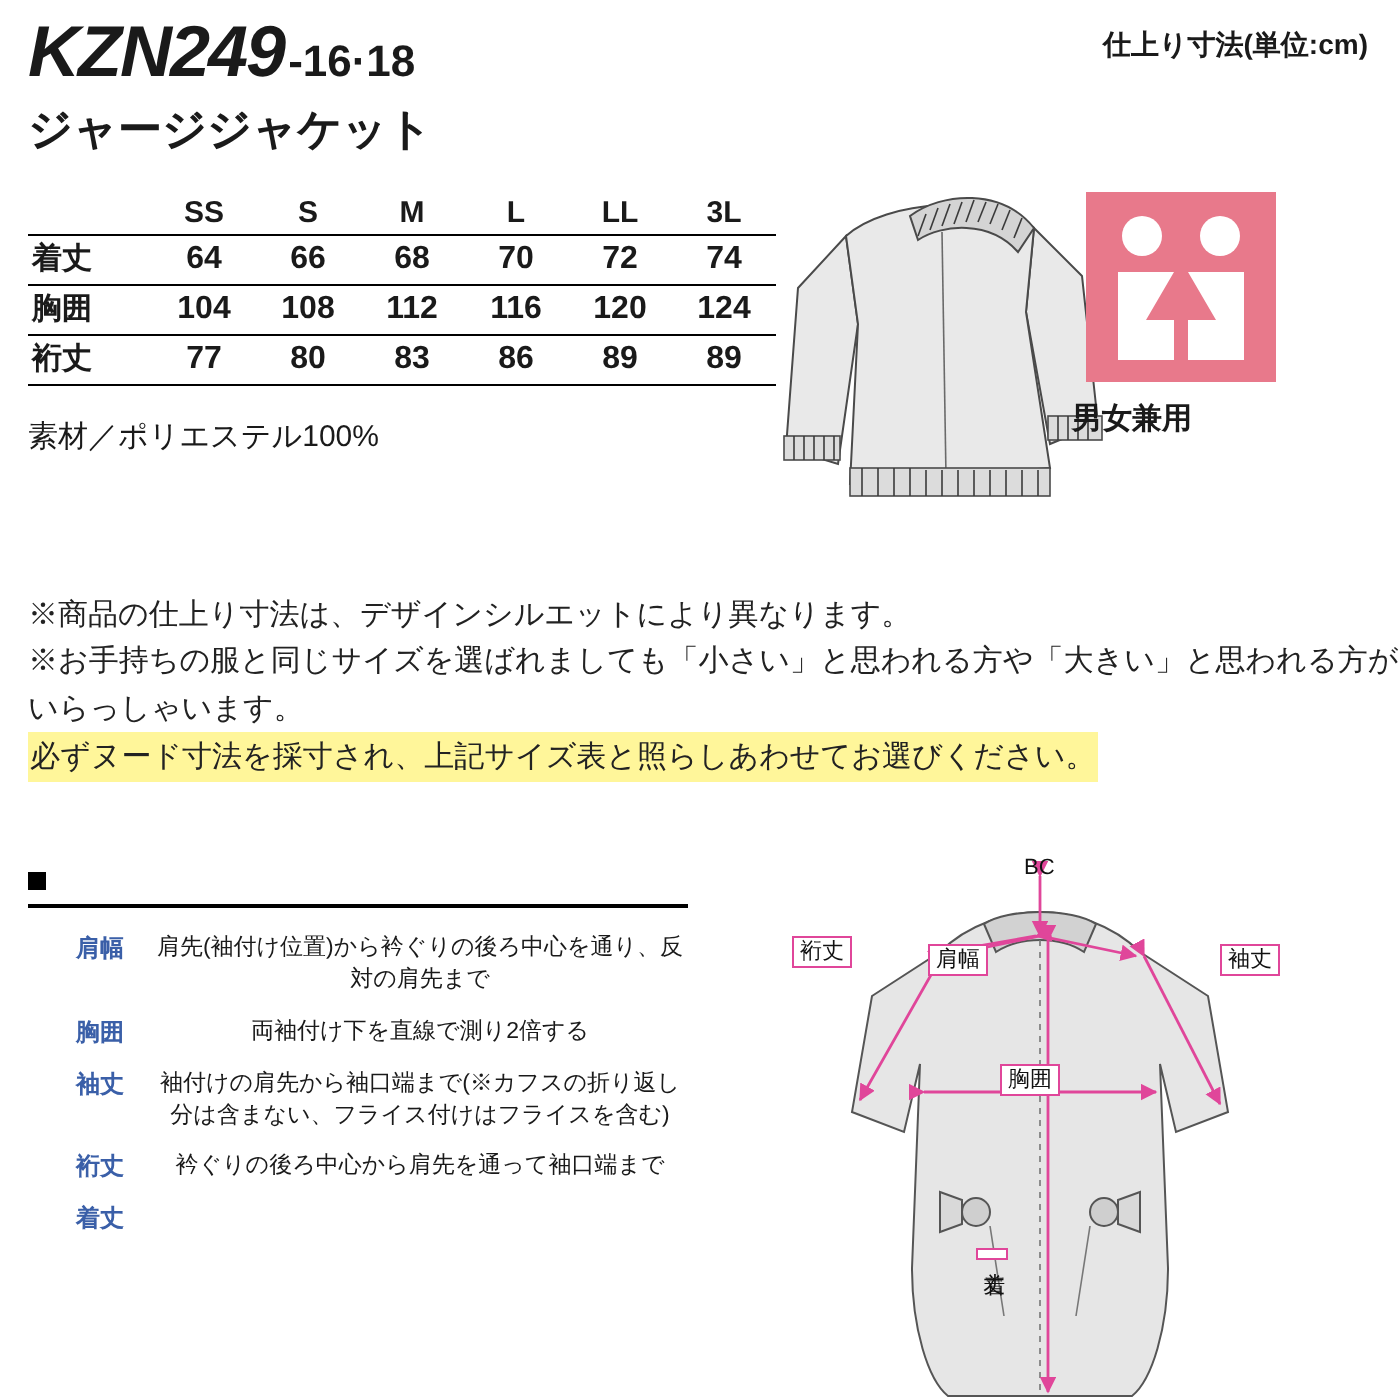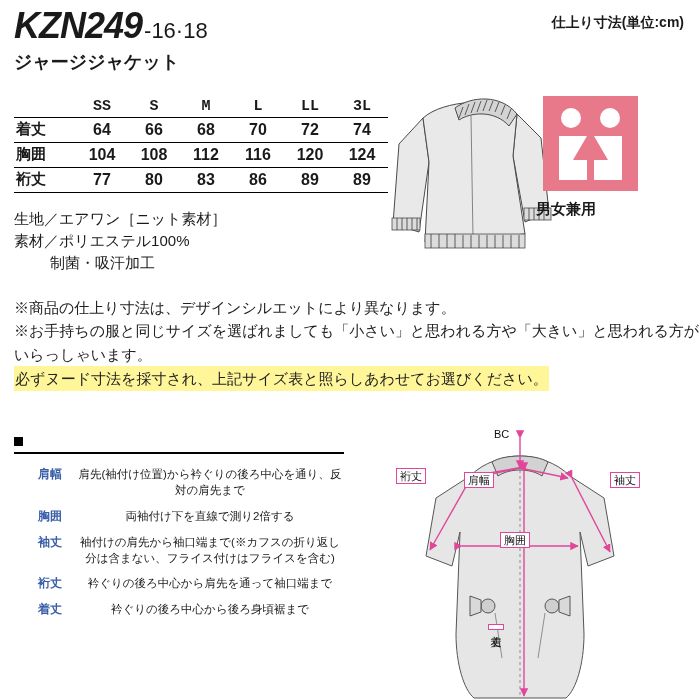--- a/index.html
+++ b/index.html
@@ -10,43 +10,43 @@
     font-family:"Liberation Sans", sans-serif;
     color:#1a1a1a;
     position:relative;
     overflow:hidden;
   }
 
   
   .header { position:absolute; left:14px; top:8px; }
   .code-line { display:flex; align-items:baseline; }
   .code-main { font-size:36px; font-weight:bold; letter-spacing:-1px; line-height:1;font-style:italic; }
-  .code-sub { font-size:22px; font-weight:normal; margin-left:2px; line-height:1; }
-  .prod-name { font-size:18px; font-weight:bold; margin-top:6px; letter-spacing:0px; }
+  .code-sub { font-size:22px; font-weight:bold; margin-left:2px; line-height:1; }
+  .prod-name { font-size:22px; font-weight:bold; margin-top:6px; letter-spacing:0px; }
 
   .spec-title {
     position:absolute; right:16px; top:14px;
     font-size:14px; font-weight:bold;
   }
 
   
   .size-table {
     position:absolute; left:14px; top:96px;
     border-collapse:collapse;
     font-size:16px;
   }
   .size-table th, .size-table td {
     padding:2px 0 3px 0;
     text-align:center;
     font-weight:bold;
   }
   .size-table th.rowhead, .size-table td.rowhead {
     text-align:left; width:62px; padding-left:2px; font-size:15px;
   }
-  .size-table th.colhead { width:52px; font-size:15px;font-family:Liberation Mono, monospace; }
+  .size-table th.colhead { width:52px; font-size:15px; }
   .size-table td.val { width:52px; }
   .size-table tr.hdr th { border-bottom:1px solid #000; padding-bottom:2px; }
   .size-table tr.body-row td { border-bottom:1px solid #000; }
   .size-table tr.body-row:last-child td { border-bottom:1px solid #000; }
 
   
   .materials { position:absolute; left:14px; top:208px; font-size:15px; line-height:1.45; }
   .materials .indent { padding-left:36px; }
 
   
@@ -136,23 +136,21 @@
     <td class="val">80</td>
     <td class="val">83</td>
     <td class="val">86</td>
     <td class="val">89</td>
     <td class="val">89</td>
   </tr>
 </tbody>
   </table>
 
 <div class="materials">
-  <div>生地／エアワン［ニット素材］</div>
   <div>素材／ポリエステル100%</div>
-  <div class="indent">制菌・吸汗加工</div>
 </div>
 
 <div class="notes">
   <div>※商品の仕上り寸法は、デザインシルエットにより異なります。</div>
   <div>※お手持ちの服と同じサイズを選ばれましても「小さい」と思われる方や「大きい」と思われる方がいらっしゃいます。</div>
   <div><span class="highlight">必ずヌード寸法を採寸され、上記サイズ表と照らしあわせてお選びください。</span></div>
 </div>
 
 <div class="jacket-wrap">
   <svg width="180" height="200" viewBox="0 0 180 200">
@@ -242,21 +240,20 @@
   <div class="defrow">
     <div class="defterm">袖丈</div>
     <div class="defdesc">袖付けの肩先から袖口端まで(※カフスの折り返し分は含まない、フライス付けはフライスを含む)</div>
   </div>
   <div class="defrow">
     <div class="defterm">裄丈</div>
     <div class="defdesc">衿ぐりの後ろ中心から肩先を通って袖口端まで</div>
   </div>
   <div class="defrow">
     <div class="defterm">着丈</div>
-    <div class="defdesc">衿ぐりの後ろ中心から後ろ身頃裾まで</div>
   </div>
 </div>
 
 <div class="diagram">
   <svg width="348" height="272" viewBox="0 0 348 272">
 
     <g fill="#e6e6e6" stroke="#555" stroke-width="1">
       <path d="M118 48 C132 34, 152 28, 168 28 C184 28, 204 34, 218 48
                L252 70 L262 128 L236 138 L228 104 L232 206
                C232 236, 224 262, 214 270 L122 270
@@ -290,19 +287,19 @@
       <path d="M120 50 L168 40 L216 50"></path>
 
       <path d="M220 50 L258 124"></path>
 
       <path d="M110 118 L226 118"></path>
 
       <path d="M172 42 L172 268"></path>
     </g>
   </svg>
 
-  <div class="dlabel plain" style="left:142px; top:0px;">BC</div>
+  <div class="dlabel plain" style="left:160px; top:0px;">BC</div>
   <div class="dlabel" style="left:44px; top:40px;">裄丈</div>
   <div class="dlabel" style="left:112px; top:44px;">肩幅</div>
   <div class="dlabel" style="left:258px; top:44px;">袖丈</div>
   <div class="dlabel" style="left:148px; top:104px;">胸囲</div>
   <div class="dlabel vert" style="left:136px; top:196px;">着丈</div>
 </div>
 
 </body></html>

